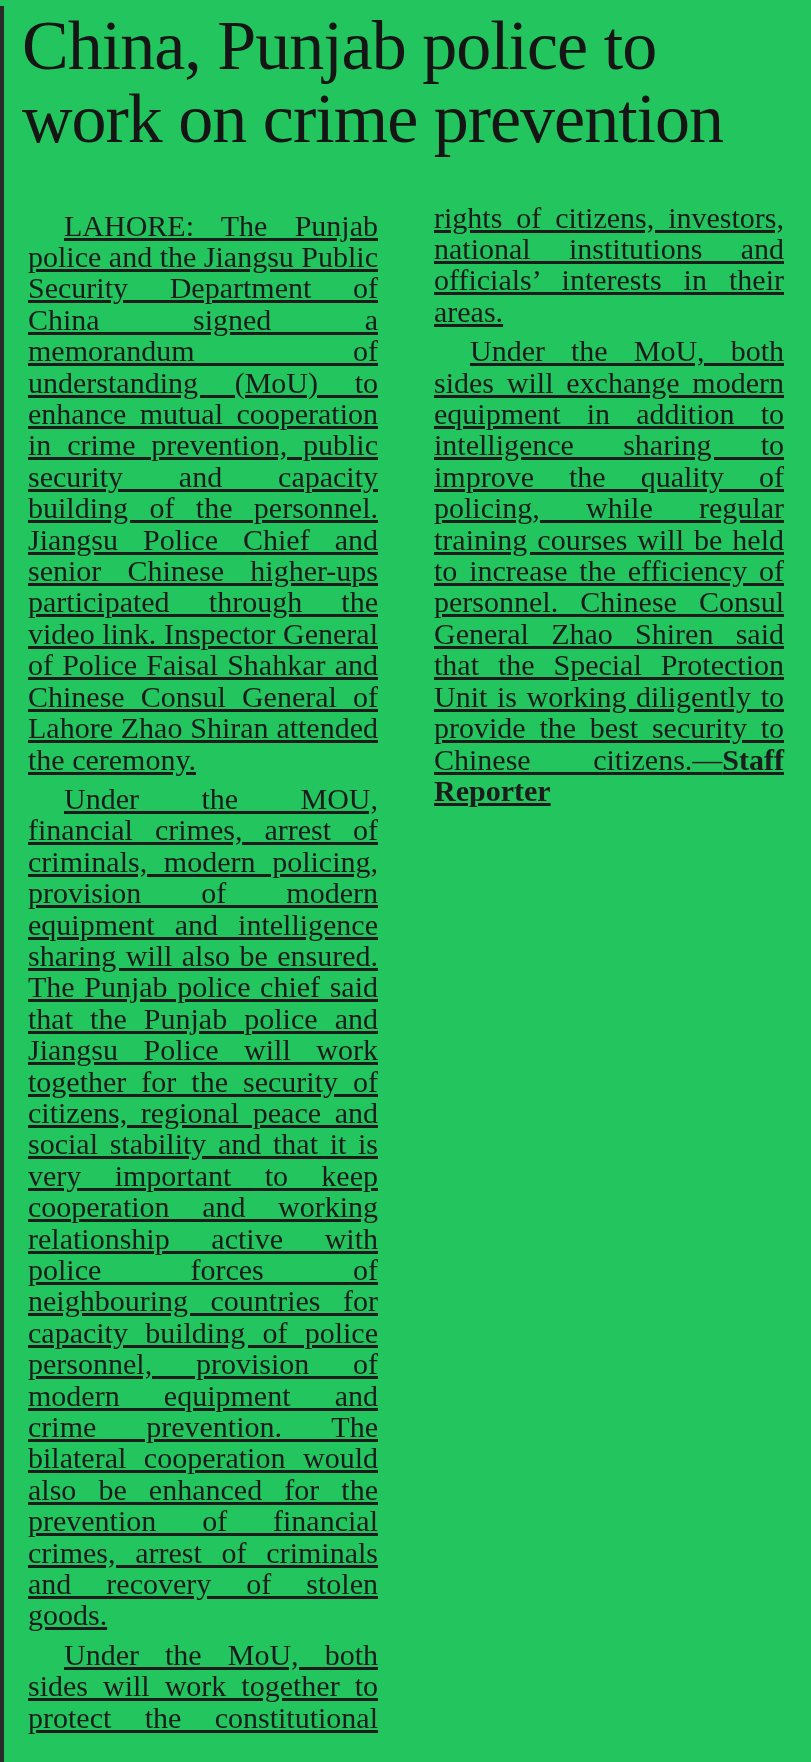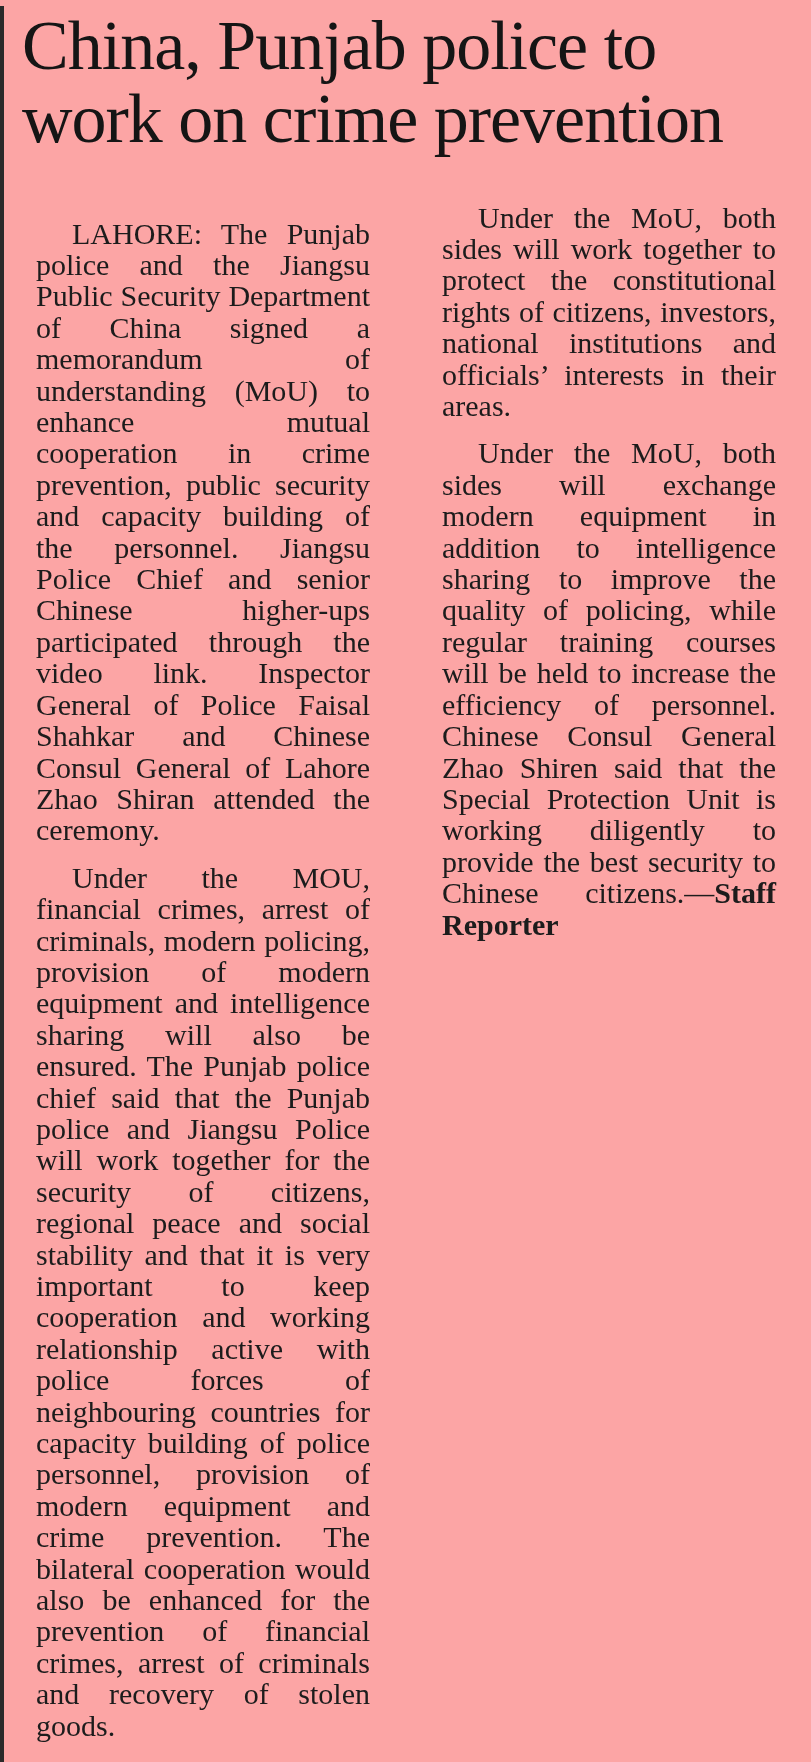--- a/index.html
+++ b/index.html
@@ -4,21 +4,21 @@
 <style>
   html, body {
     margin: 0;
     padding: 0;
     background: #fcfcfa;
   }
   .page {
     position: relative;
     width: 811px;
     height: 1762px;
-    background: #fca5a5;
+    background: #22c55e;
     color: #1b1b1b;
     font-family: "Liberation Serif", serif;
     overflow: hidden;
   }
   .left-rule {
     position: absolute;
     left: 0;
     top: 6px;
     width: 4px;
     height: calc(100% - 6px);
@@ -46,22 +46,23 @@
     column-gap: 40px;
     column-fill: auto;
     text-align: justify;
     font-size: 30px;
     line-height: 31.4px;
     hyphens: auto;
     -webkit-hyphens: auto;
     color: #1c1c1c;
   }
   .para {
-    margin: 16px;
+    margin: 8px;
     text-indent: 36px;
+    text-decoration: underline;
   }
   .byline {
     font-weight: 700;
   }
 </style>
 </head>
 <body>
 
 <div class="page">
   <div class="left-rule"></div>

